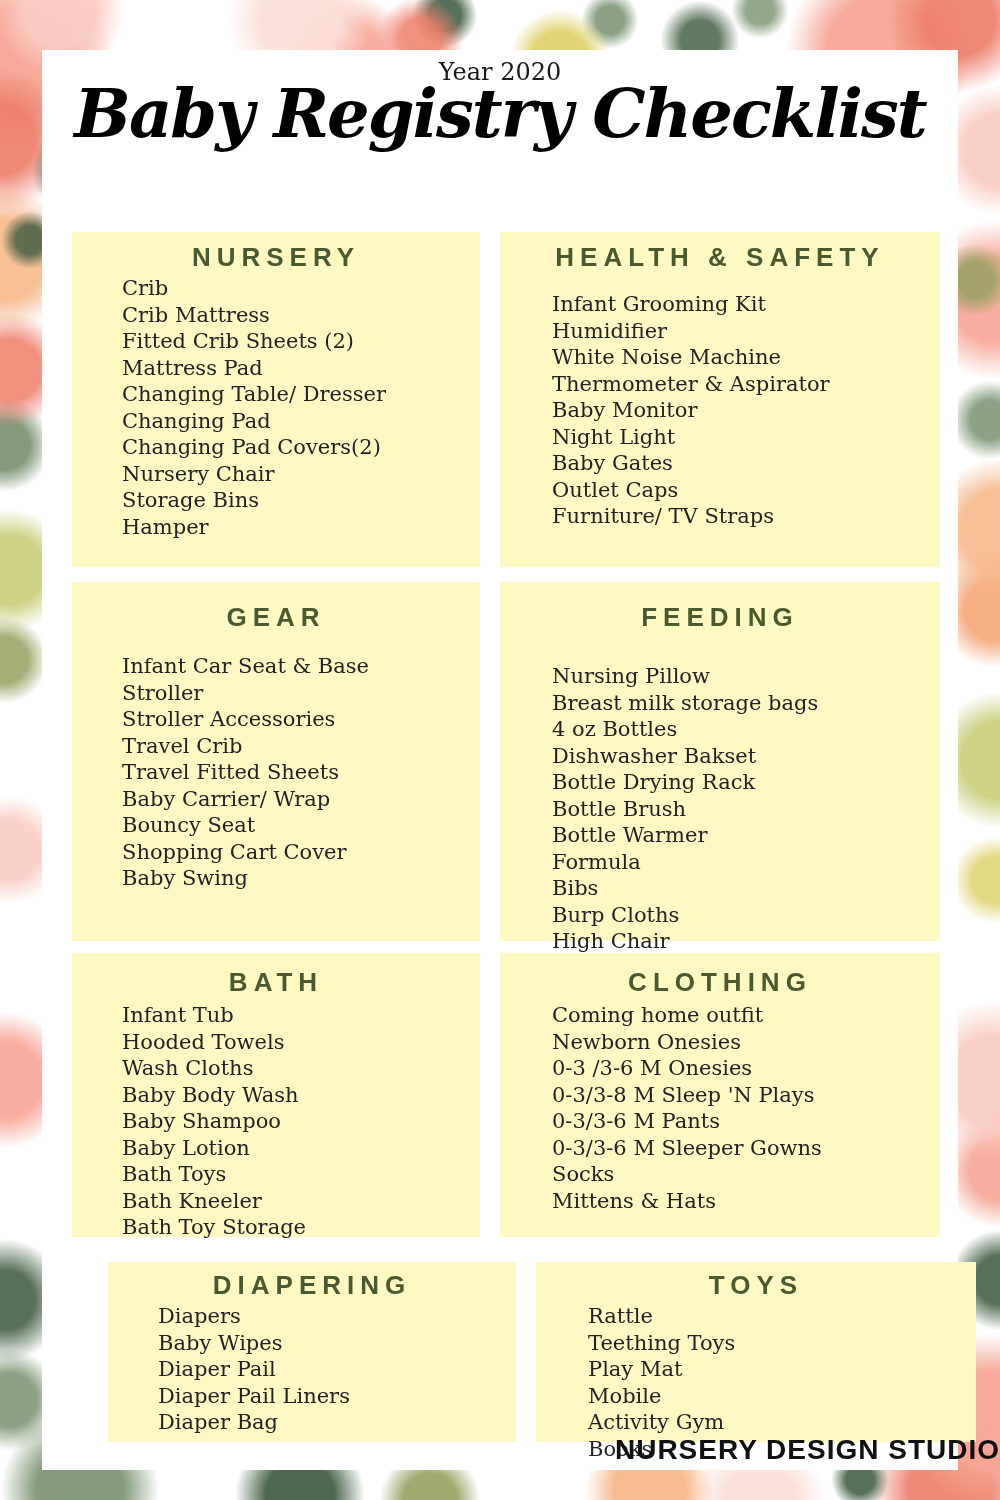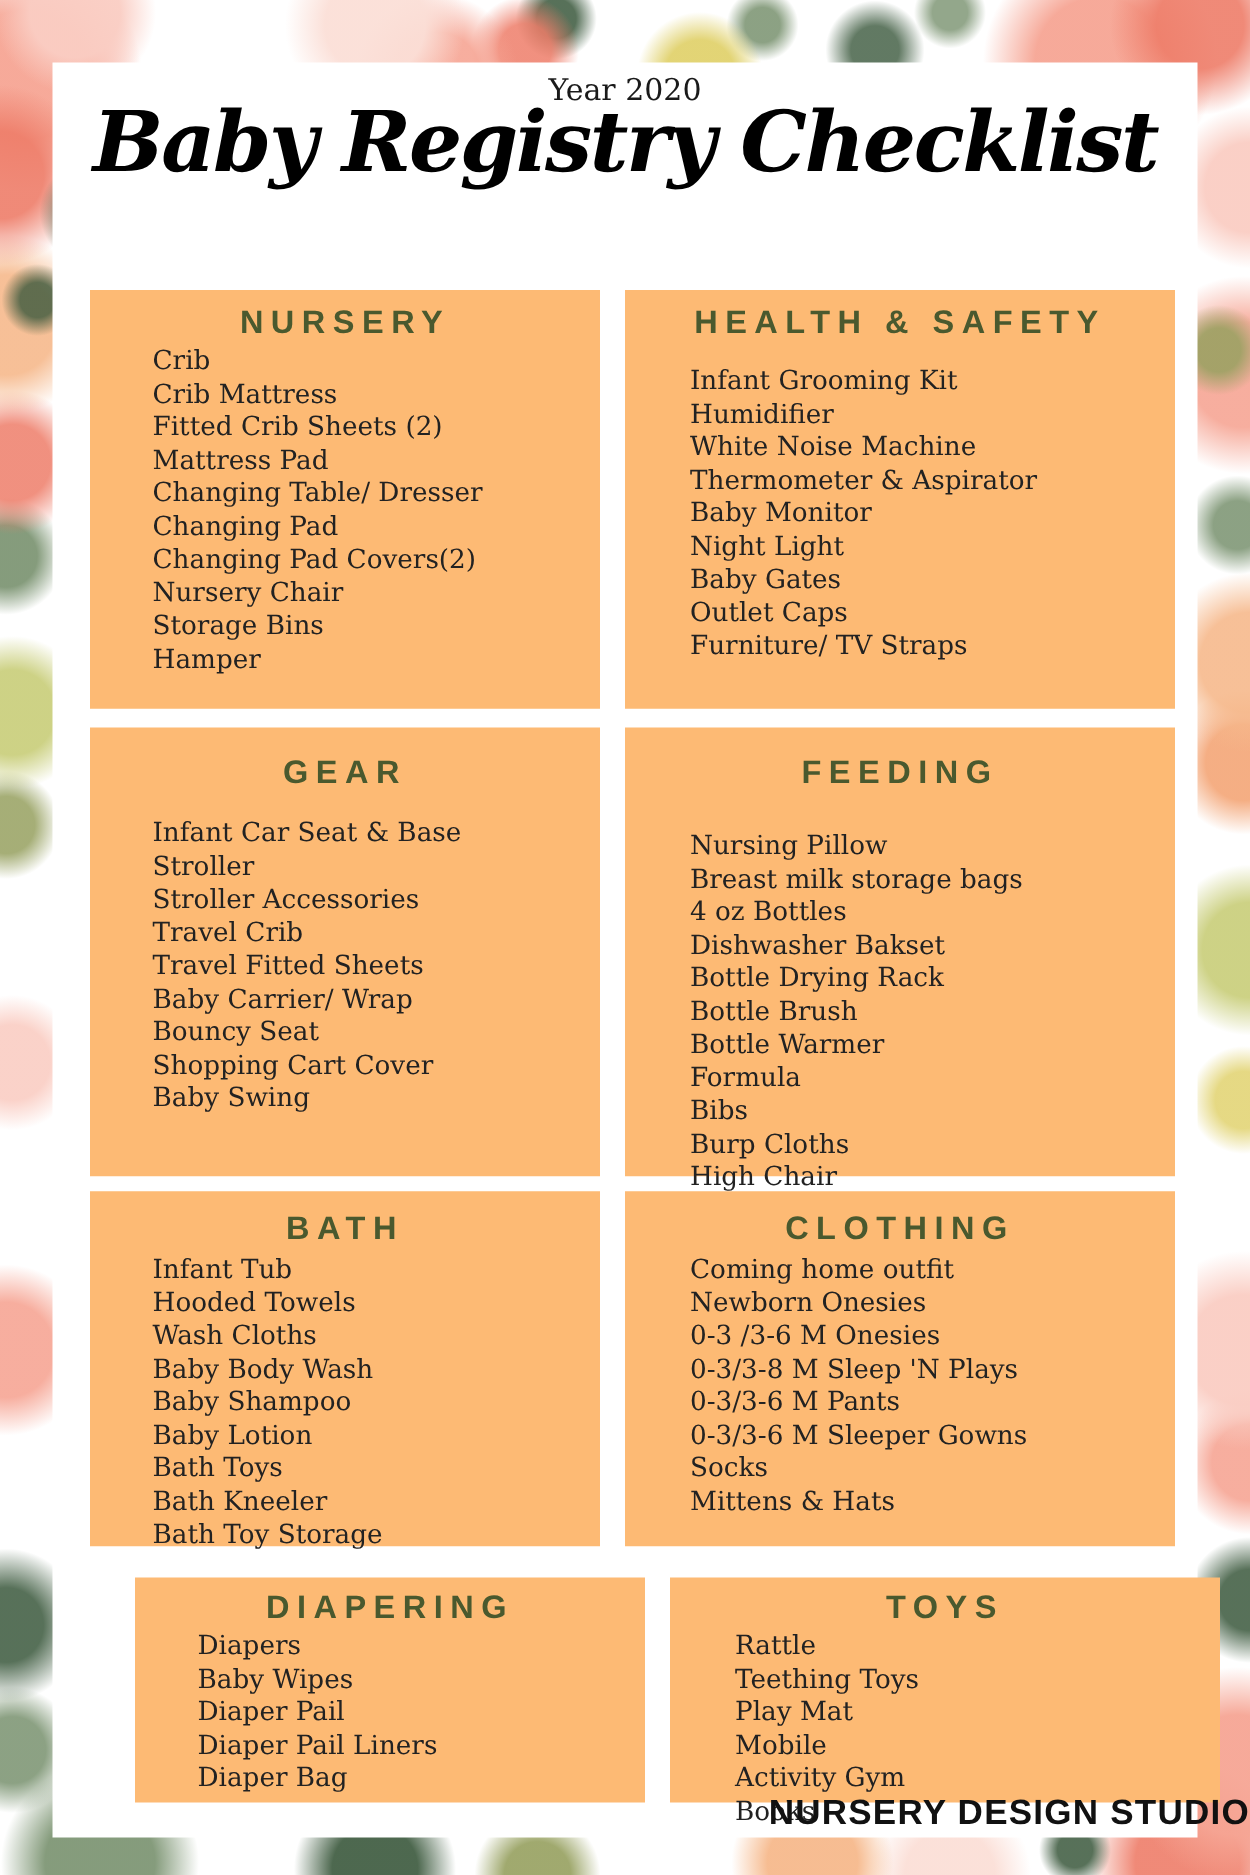--- a/index.html
+++ b/index.html
@@ -86,21 +86,21 @@
     text-align:center;
     font-family:"DejaVu Serif", serif;
     font-style:italic; font-weight:700;
     font-size:67px; letter-spacing:-2px;
     color:#000000;
   }
 
   
   .box {
     position:absolute;
-    background:#fdba74;
+    background:#fef9c3;
     box-sizing:border-box;
   }
   .c1 { left:72px;  width:408px; }
   .c2 { left:500px; width:440px; }
   .row1 { top:232px;  height:335px; }
   .row2 { top:582px;  height:359px; }
   .row3 { top:953px;  height:284px; }
   .row4 { top:1262px; height:180px;margin-left:36px; }
 
   .box h2 {

